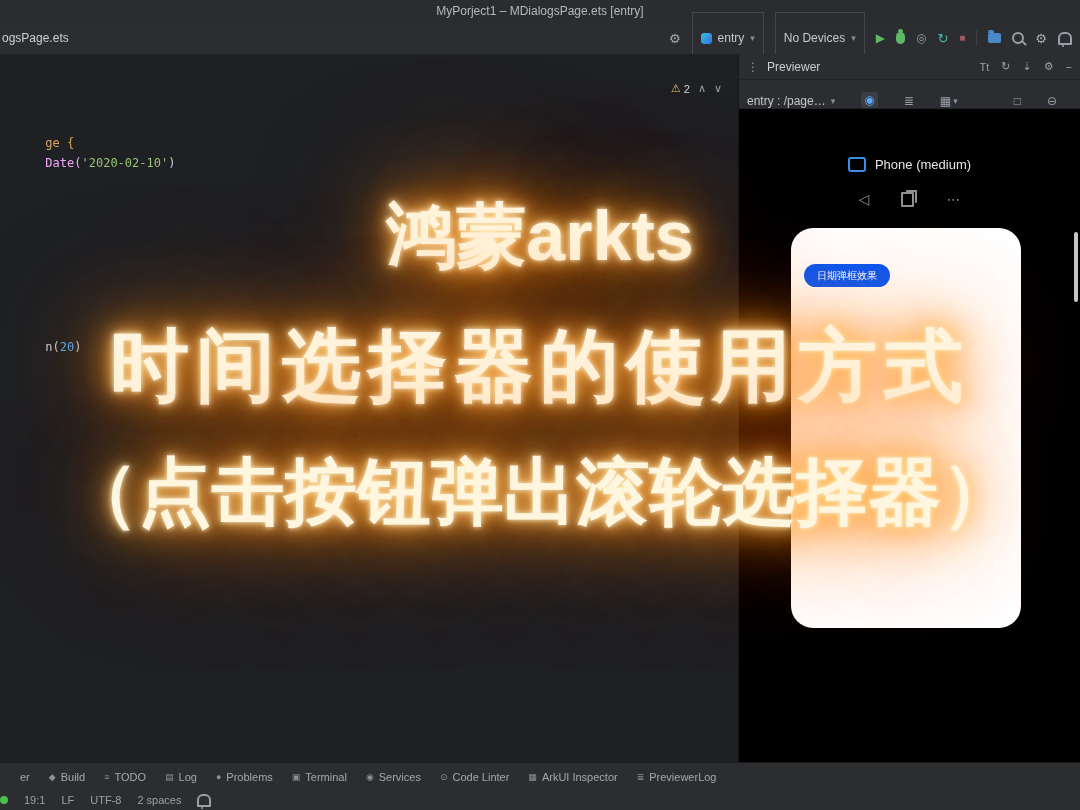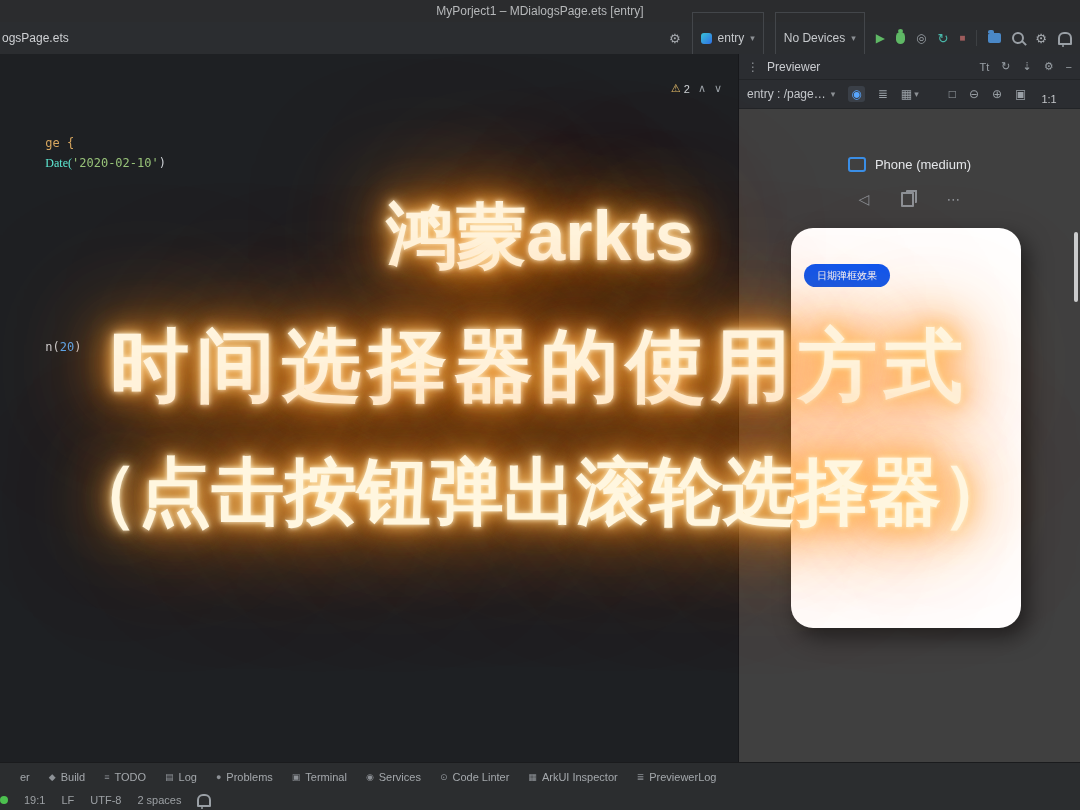--- a/index.html
+++ b/index.html
@@ -50,28 +50,28 @@
   .code-line{position:absolute;left:2px;font-family:"DejaVu Sans Mono",monospace;font-size:12px;white-space:pre;}
   .cl-1{top:68px;} .cl-2{top:88px;} .cl-3{top:272px;}
 
   
   .previewer{position:absolute;top:54px;left:738px;right:0;height:708px;background:#292b31;border-left:1px solid #17181b;}
   .pv-header{height:25px;display:flex;align-items:center;gap:8px;padding:0 8px;color:#caccd0;font-size:12px;
              background:#2b2d31;border-bottom:1px solid #222427;}
   .pv-kebab{color:#8d9196;}
   .pv-title{font-size:12px;}
   .pv-hicons{margin-left:auto;display:flex;gap:12px;color:#9aa0a6;font-size:11px;align-items:center;}
-  .pv-toolbar{height:28px;display:flex;align-items:center;gap:13px;padding:0 8px;color:#9aa0a6;font-size:12px;
+  .pv-toolbar{height:28px;display:flex;align-items:flex-end;gap:26px;padding:0 8px;color:#9aa0a6;font-size:12px;
               background:#2b2d31;border-bottom:1px solid #222427;}
   .pv-route{display:flex;align-items:center;gap:5px;color:#c3c6ca;font-size:12px;white-space:nowrap;}
   .pv-icon{display:inline-flex;align-items:center;gap:2px;}
   .pv-icon.active{color:#58a6ff;background:#3a3f47;border-radius:3px;padding:1px 3px;}
   .pv-ratio{font-size:11px;color:#c3c6ca;margin-left:2px;margin-top:9px;}
   .pv-sp{flex:0 0 4px;}
-  .pv-canvas{position:absolute;top:55px;left:0;right:0;bottom:0;background:#404040;}
+  .pv-canvas{position:absolute;top:55px;left:0;right:0;bottom:0;background:#000000;}
   .device-label{position:absolute;top:48px;left:0;right:0;display:flex;justify-content:center;align-items:center;
                 gap:9px;color:#e3e5e8;font-size:13px;}
   .device-controls{position:absolute;top:82px;left:0;right:0;display:flex;justify-content:center;align-items:center;
                    gap:32px;color:#8d9196;font-size:14px;}
   .phone{position:absolute;left:52px;top:119px;width:230px;height:400px;background:#ffffff;border-radius:22px;
          box-shadow:7px 9px 22px rgba(0,0,0,0.5);}
   .phone-btn{position:absolute;left:13px;top:36px;height:23px;line-height:23px;padding:0 13px;background:#0a59f7;
              border-radius:12px;color:#ffffff;font-size:10px;white-space:nowrap;}
   .pv-scroll{position:absolute;right:2px;top:123px;width:4px;height:70px;background:#dadbdd;border-radius:2px;opacity:.9;}
 
@@ -141,21 +141,21 @@
     <div class="warnbar">
       <span class="warn-tri">⚠</span>
       <span class="warn-count">2</span>
       <span>∧</span>
       <span>∨</span>
     </div>
     <div class="code-line cl-1">
       <span style="color: rgb(215, 166, 95);">ge {</span>
     </div>
     <div class="code-line cl-2">
-      <span style="color: #5eead4; font-family: Liberation Serif, serif;">Date(</span><span style="color: rgb(152, 195, 121);">'2020-02-10'</span><span style="color: rgb(201, 204, 209);">)</span>
+      <span style="color: #f0abfc;">Date(</span><span style="color: rgb(152, 195, 121);">'2020-02-10'</span><span style="color: rgb(201, 204, 209);">)</span>
     </div>
     <div class="code-line cl-3">
       <span style="color: rgb(201, 204, 209);">n(</span><span style="color: rgb(86, 168, 245);">20</span><span style="color: rgb(201, 204, 209);">)</span>
     </div>
   </div>
 
   <div class="previewer">
     <div class="pv-header">
       <span class="pv-kebab">⋮</span>
       <span class="pv-title">Previewer</span>

